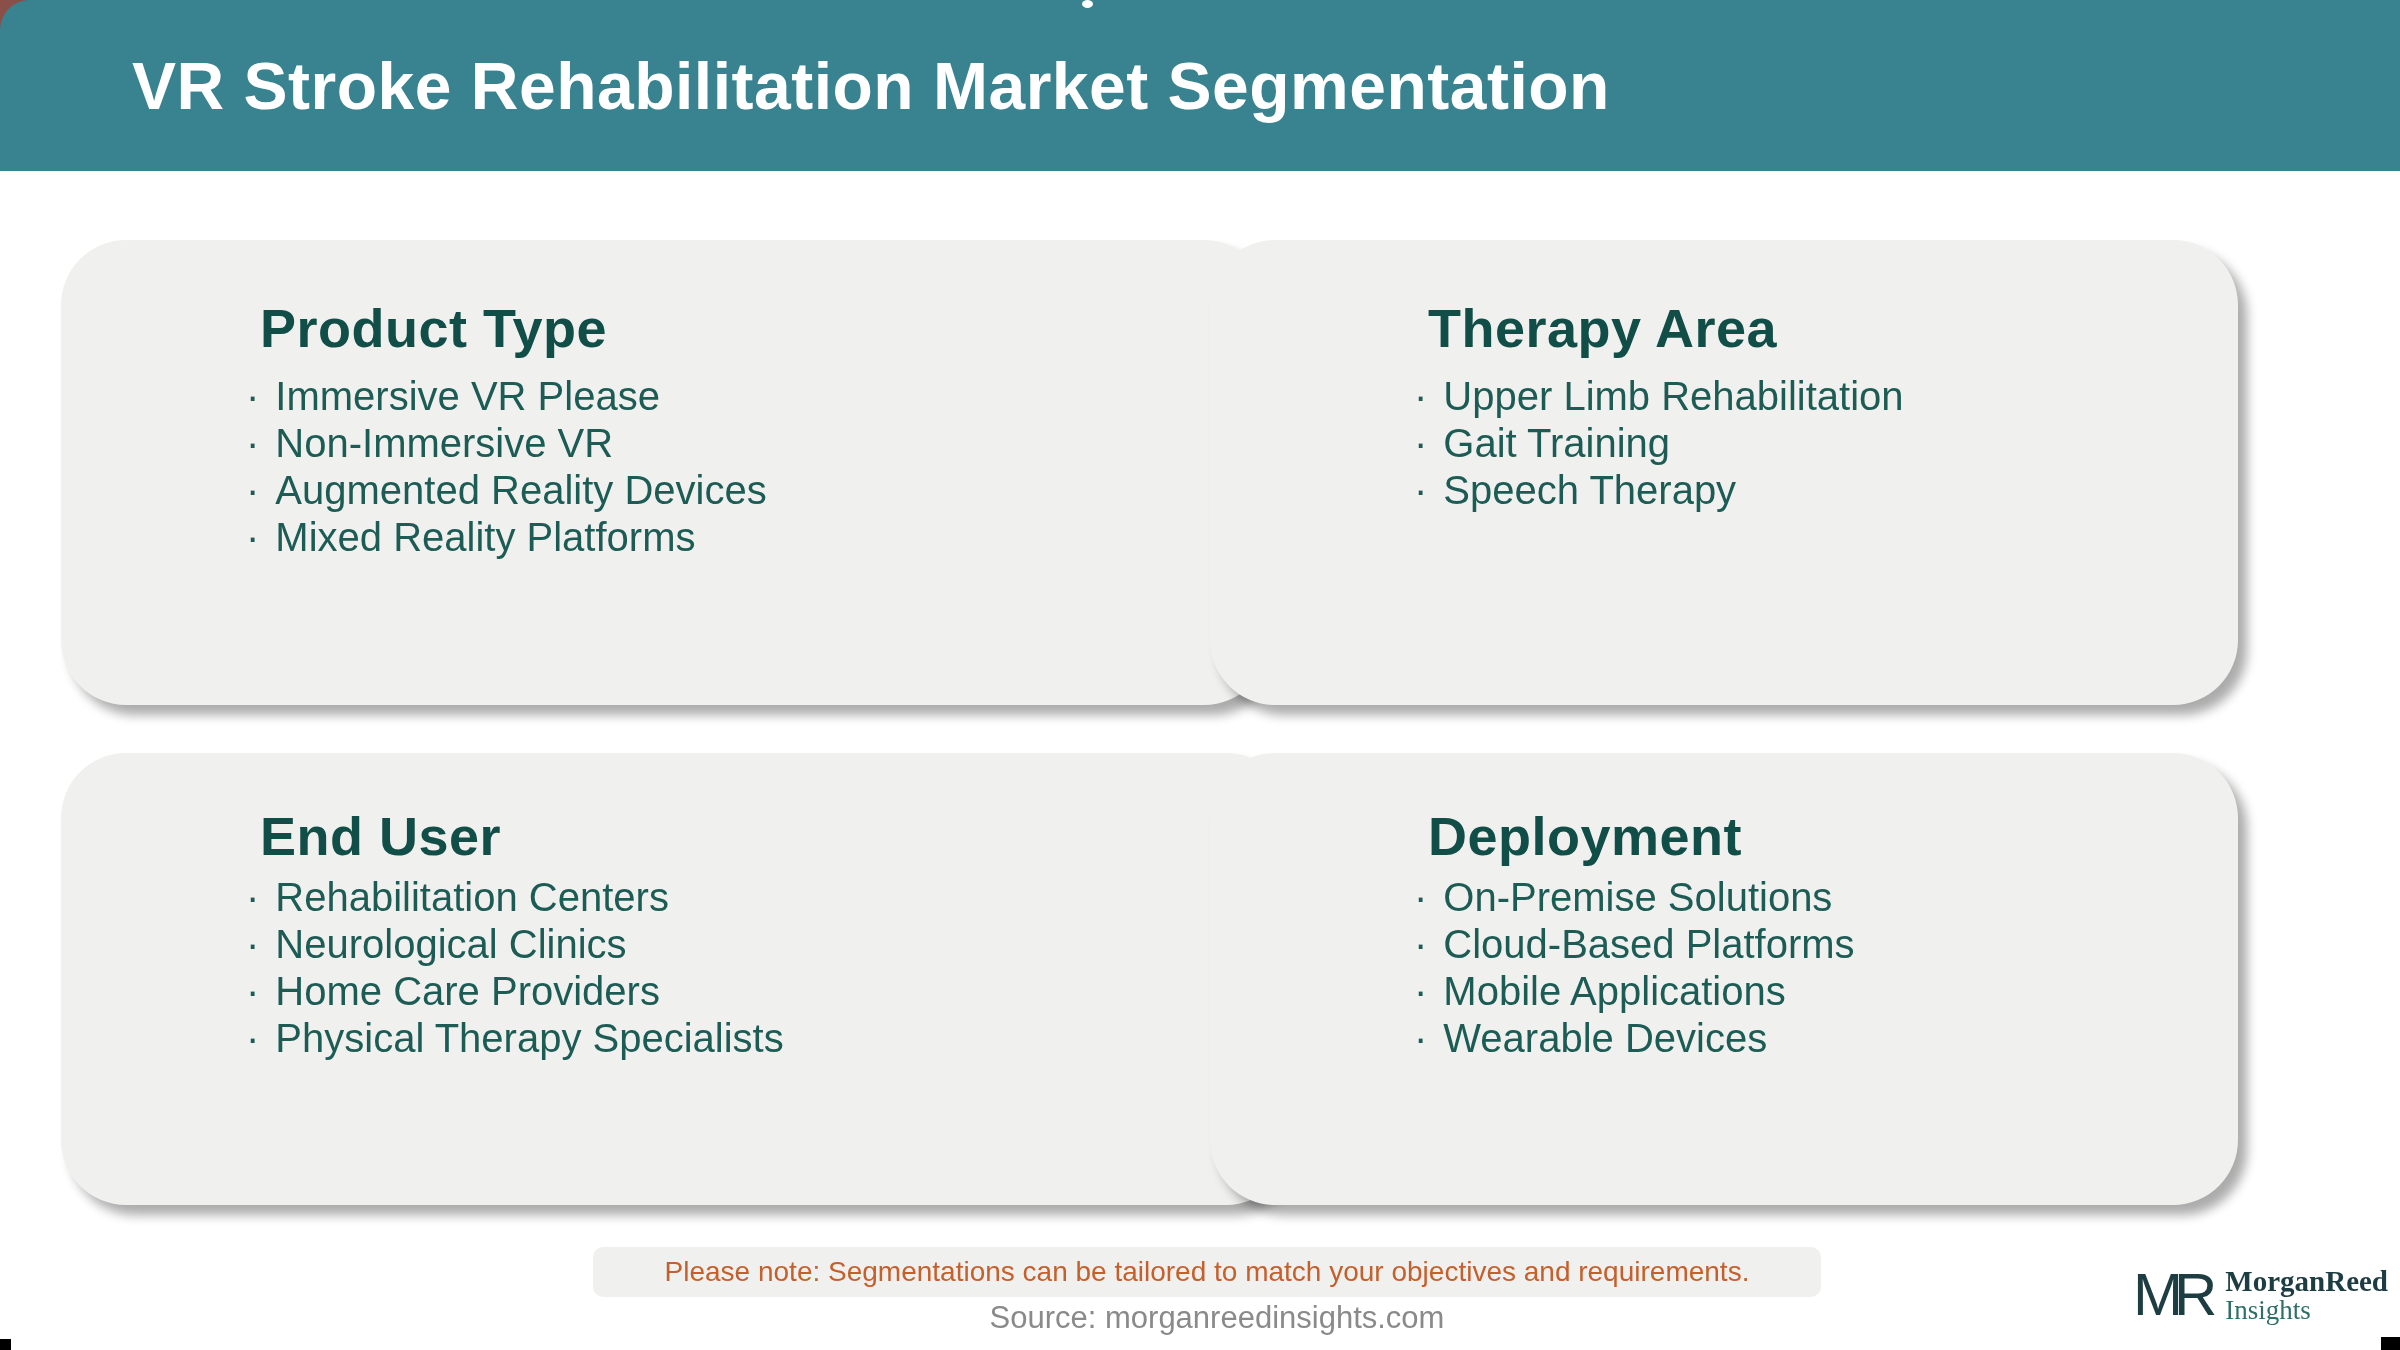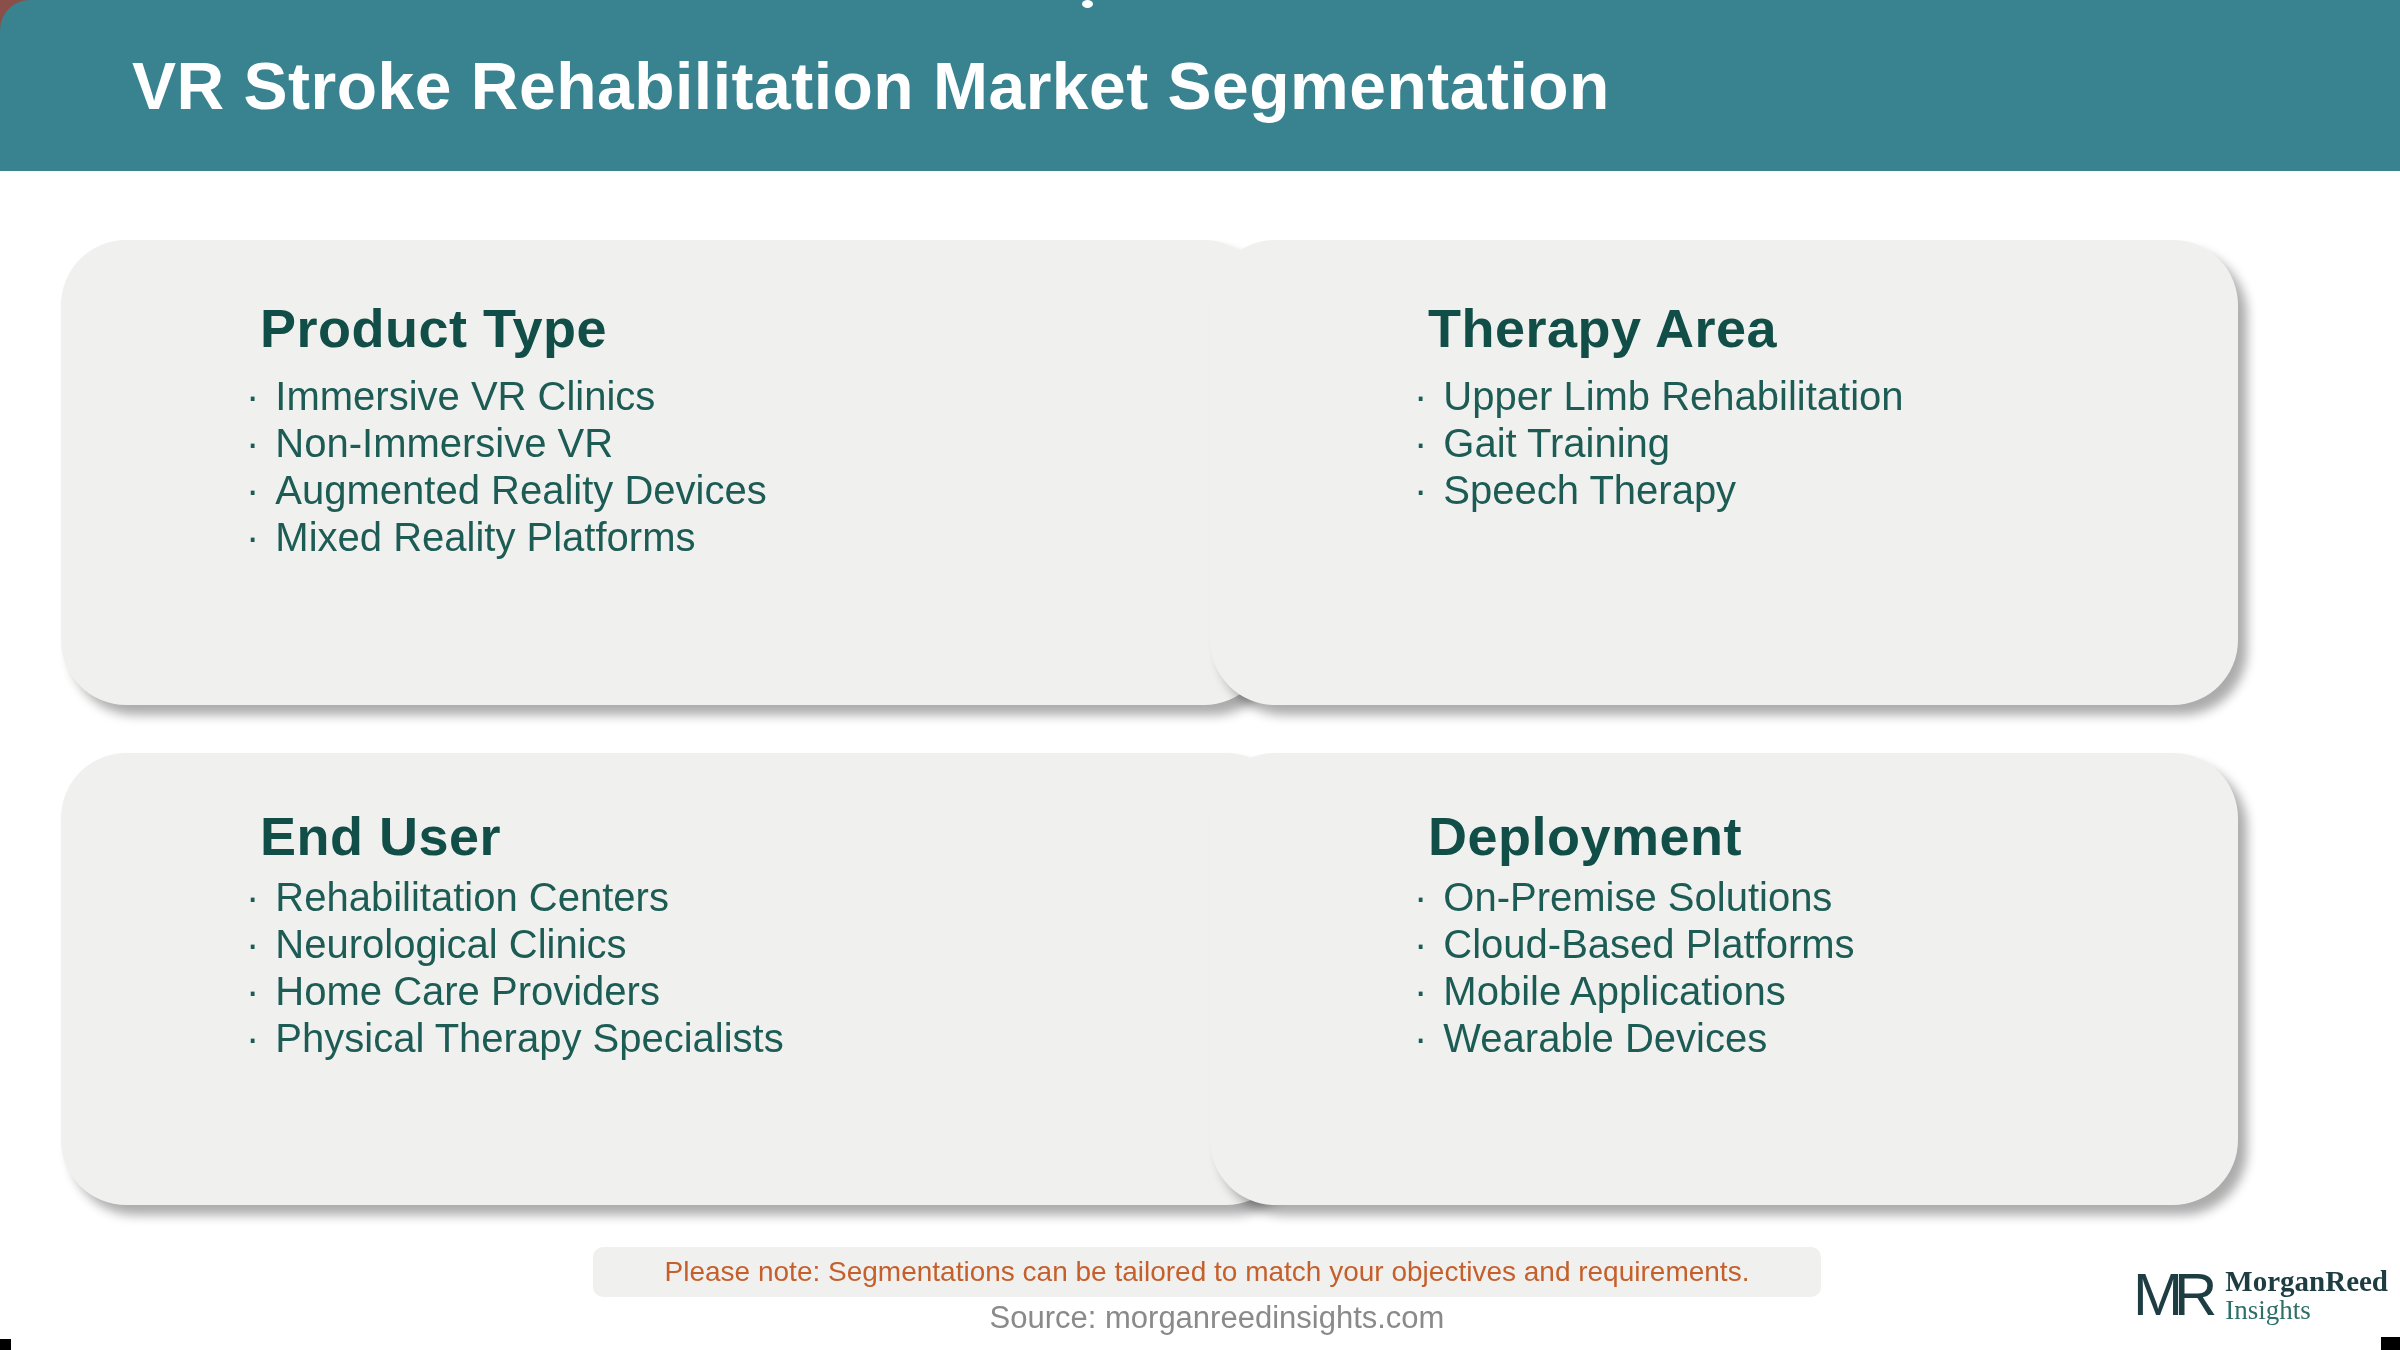--- a/index.html
+++ b/index.html
@@ -75,21 +75,21 @@
 <div class="corner-accent"></div>
 
 <div class="header">
   <div class="slide-title">VR Stroke Rehabilitation Market Segmentation</div>
 </div>
 <div class="artifact-dot"></div>
 
 <div class="card c1">
   <div class="card-title">Product Type</div>
   <div class="card-list">
-    <span class="list-item">Immersive VR Clinics</span>
+    <span class="list-item">Immersive VR Please</span>
     <span class="list-item">Non-Immersive VR</span>
     <span class="list-item">Augmented Reality Devices</span>
     <span class="list-item">Mixed Reality Platforms</span>
   </div>
 </div>
 
 <div class="card c2">
   <div class="card-title">Therapy Area</div>
   <div class="card-list">
     <span class="list-item">Upper Limb Rehabilitation</span>

